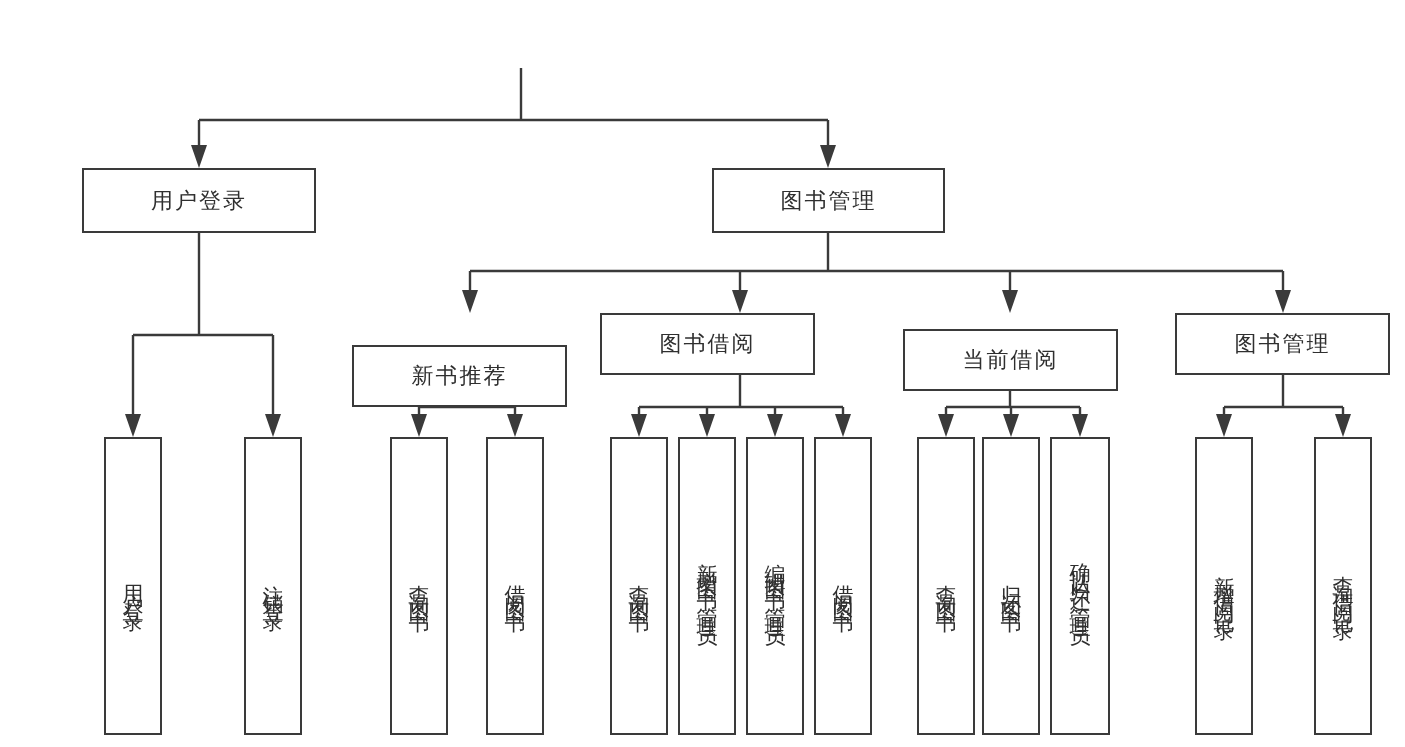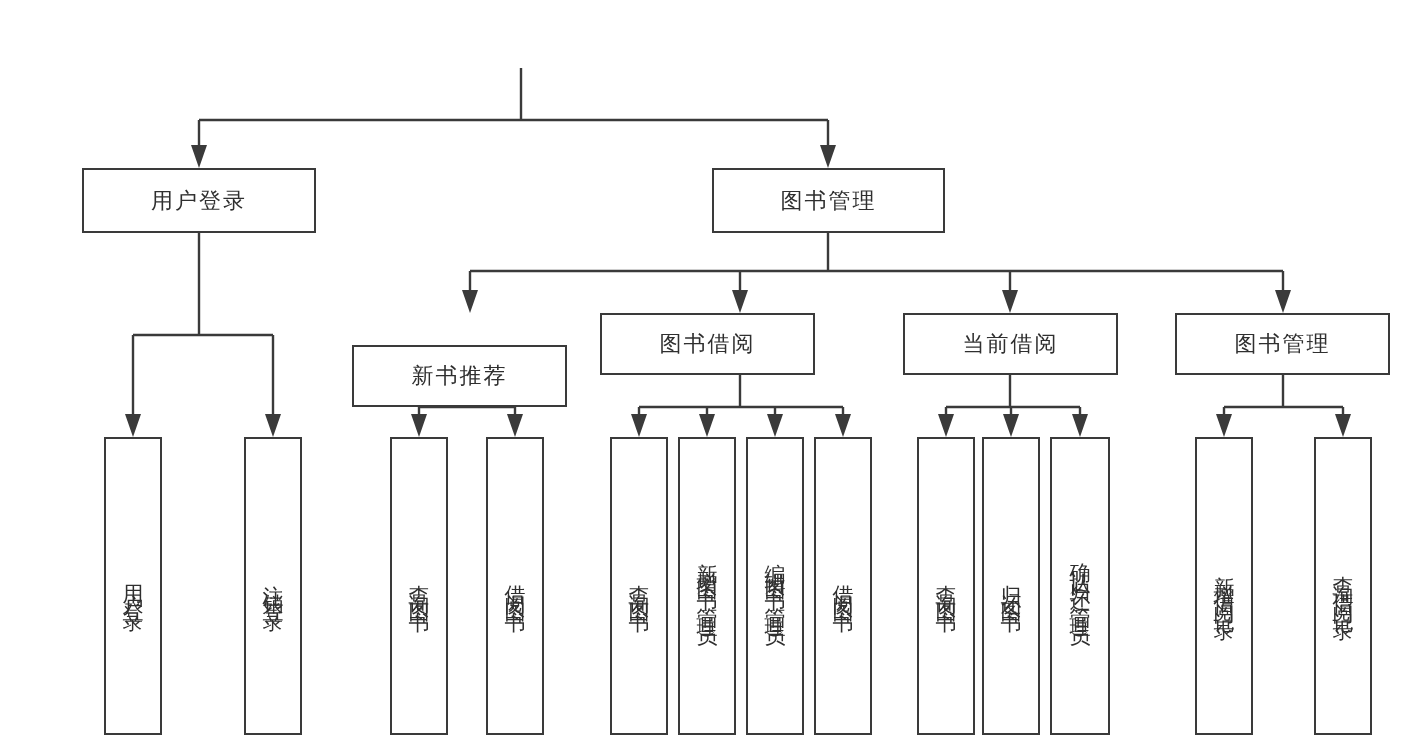--- a/index.html
+++ b/index.html
@@ -43,21 +43,21 @@
   }
   
   .n-root  { left: 21px;  top: 13px;  width: 1001px; height: 55px; }
   
   .n-login { left: 82px;  top: 168px; width: 234px;  height: 65px; }
   .n-mgmt  { left: 712px; top: 168px; width: 233px;  height: 65px; }
   
   .lvl3    { top: 313px; width: 215px; height: 62px; }
   .n-rec   { left: 352px; margin-top: 32px; }
   .n-bor   { left: 600px; }
-  .n-cur   { left: 903px; }
+  .n-cur   { left: 903px; margin-top: 16px; }
   .n-log   { left: 1175px; }
   
   .lvl4    { top: 437px; width: 58px; height: 298px; }
   .n-l1  { left: 104px; }
   .n-l2  { left: 244px; }
   .n-l3  { left: 390px; }
   .n-l4  { left: 486px; }
   .n-l5  { left: 610px; }
   .n-l6  { left: 678px; }
   .n-l7  { left: 746px; }

